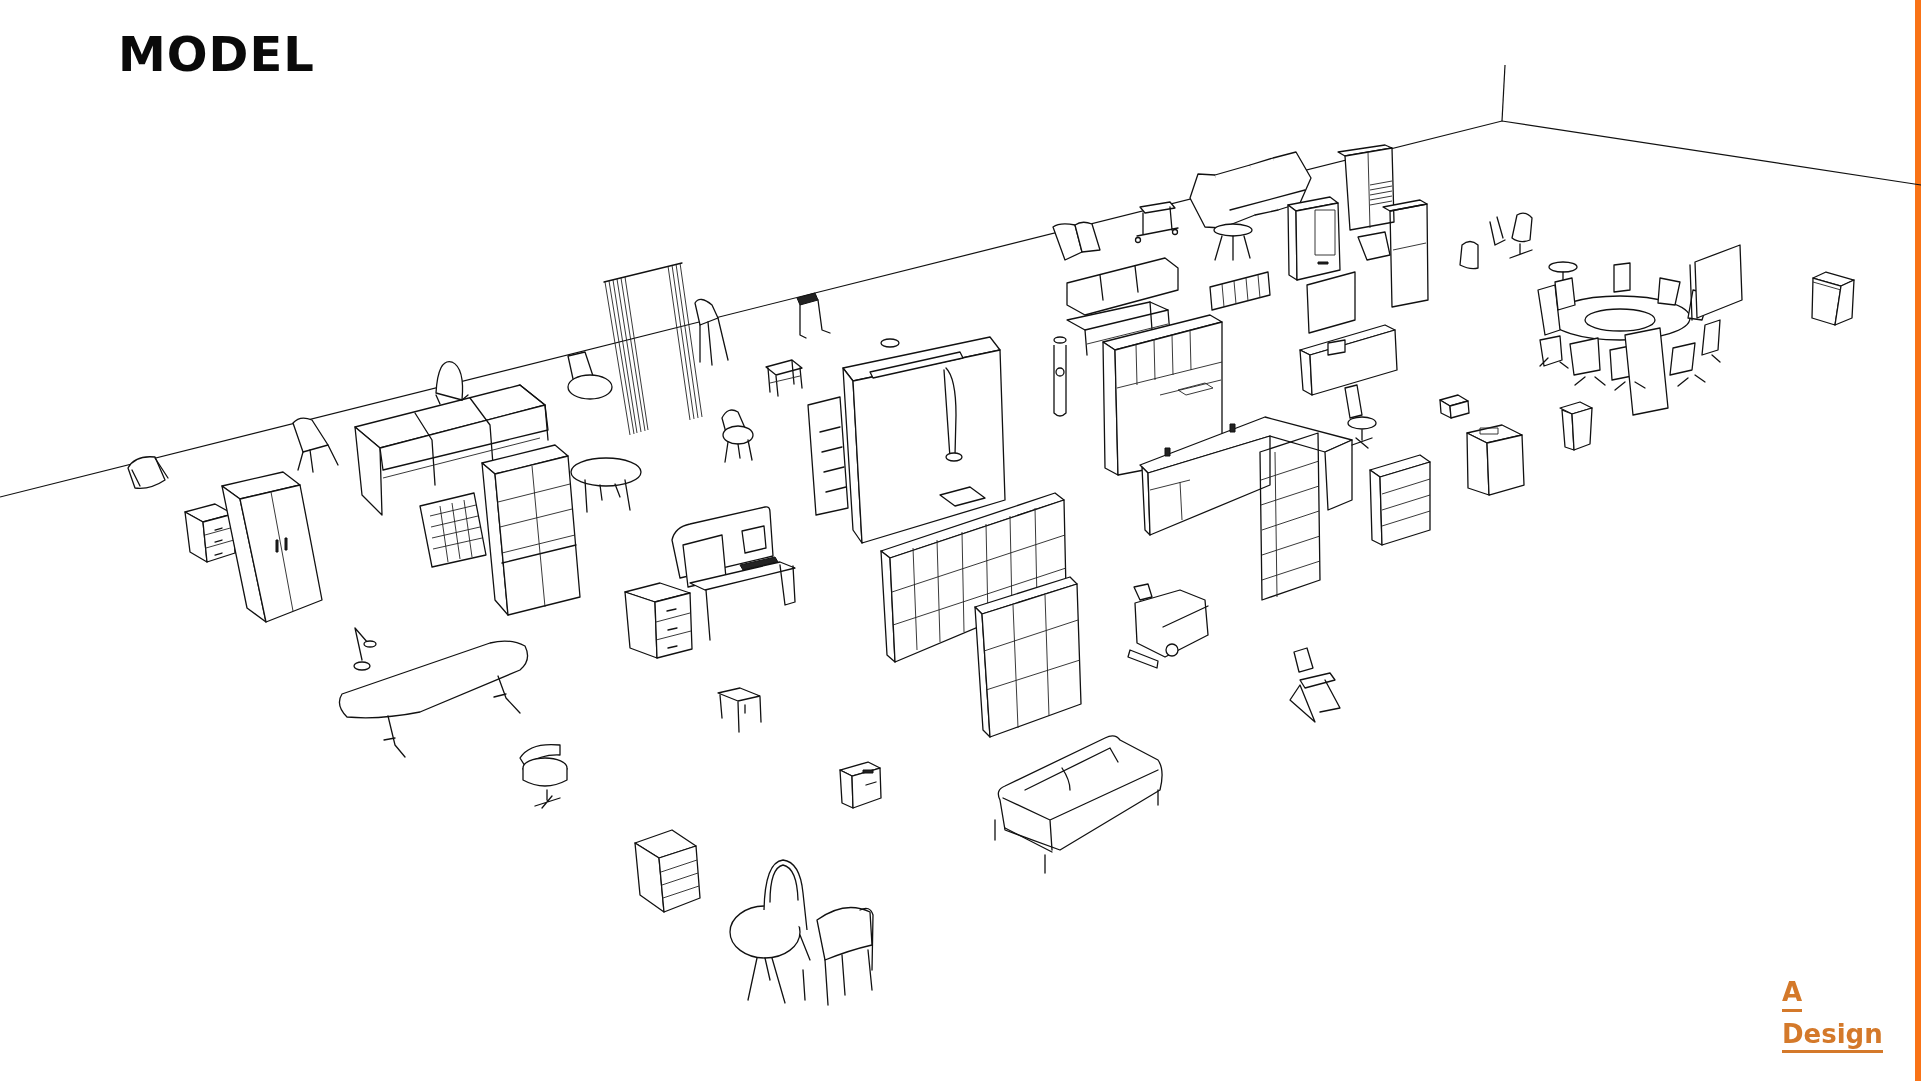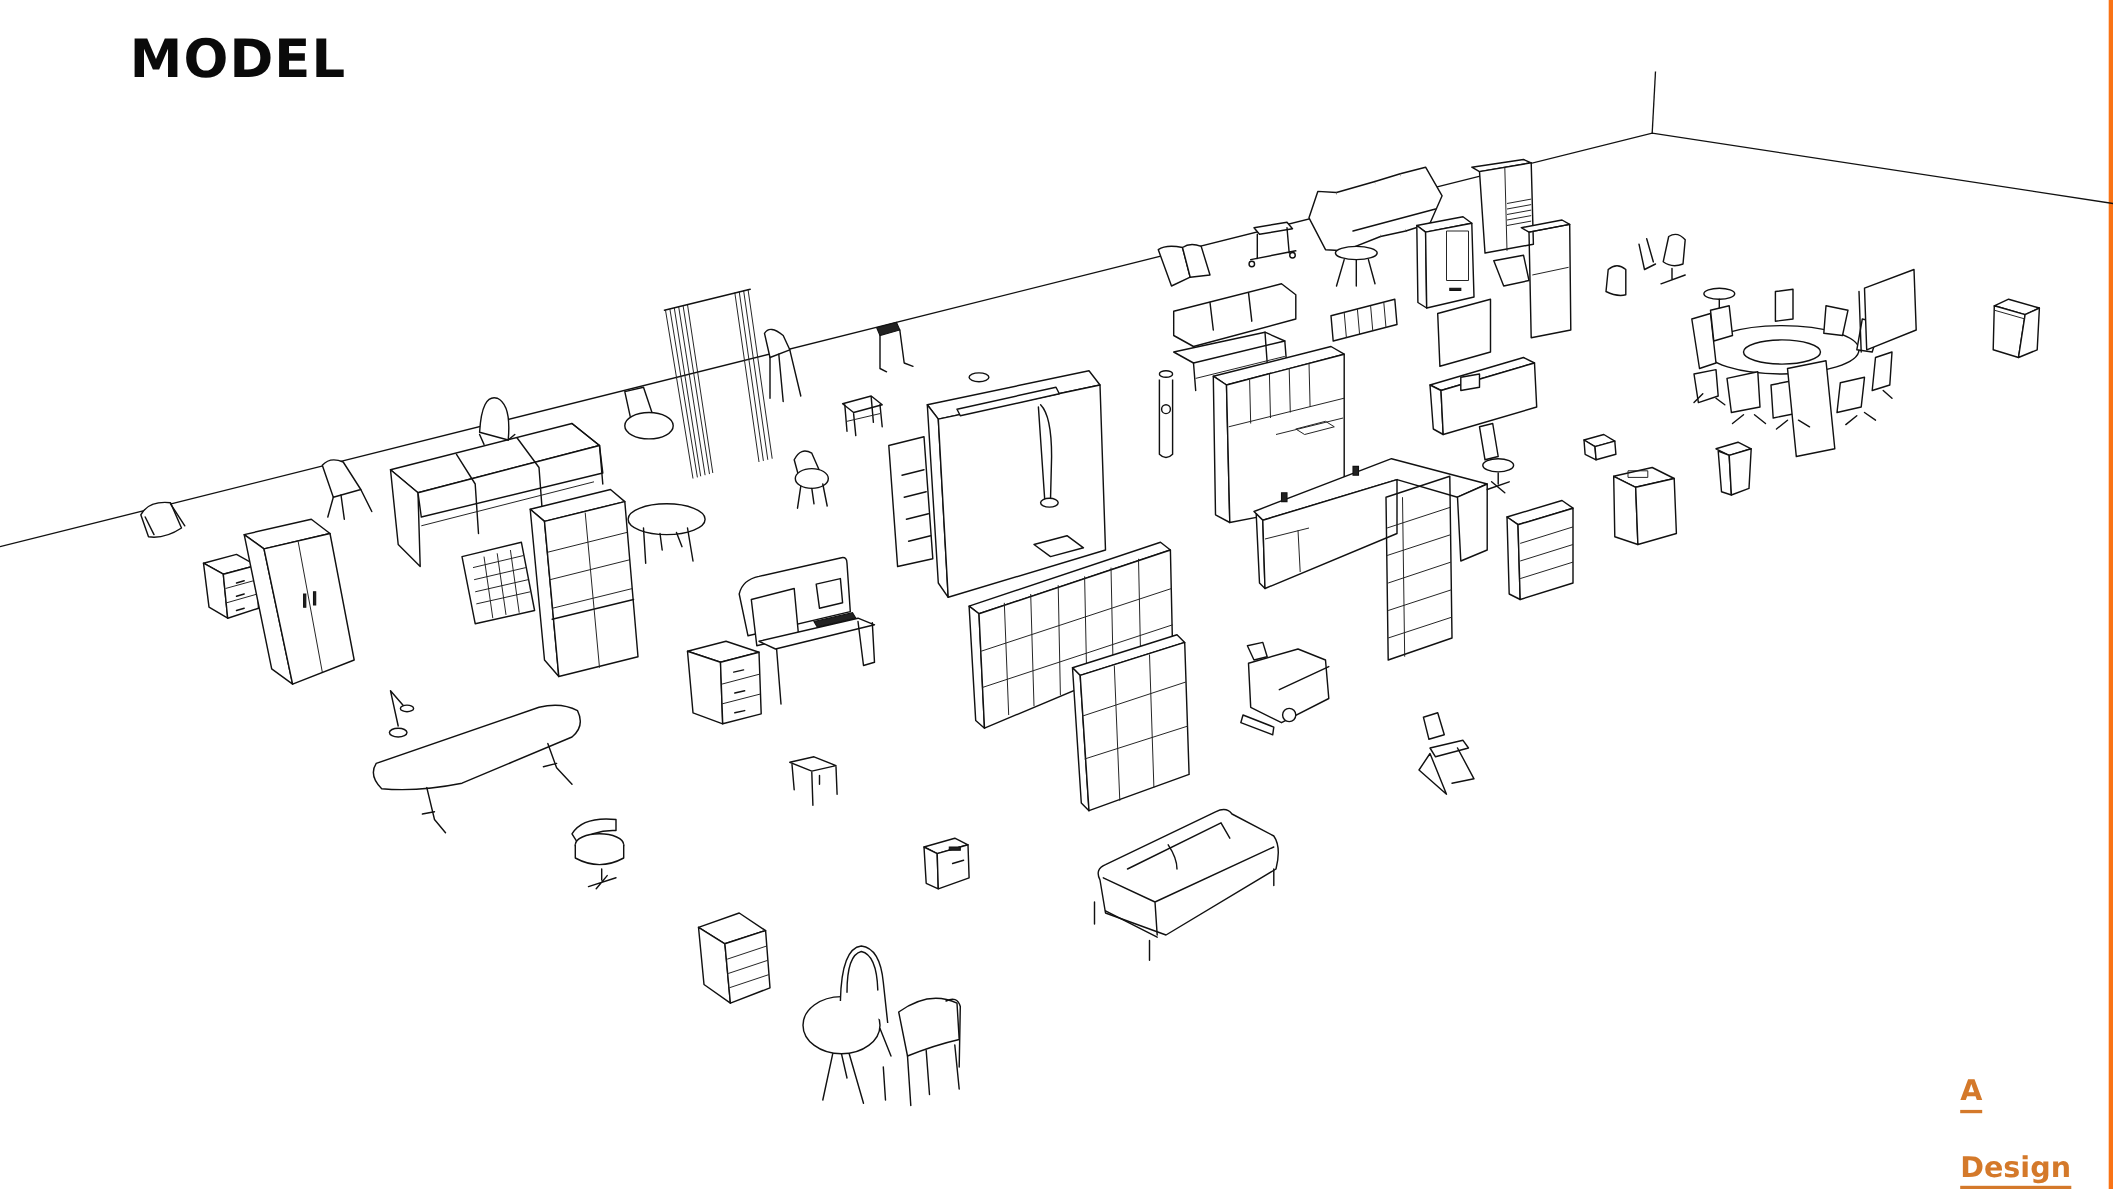--- a/index.html
+++ b/index.html
@@ -1,29 +1,29 @@
 <!DOCTYPE html>
 <html><head>
   <meta charset="utf-8">
   <style>
     html, body { margin: 0; padding: 0; background: #ffffff; }
     body { width: 1921px; height: 1081px; position: relative; overflow: hidden; font-family: "DejaVu Sans", sans-serif; }
-    .slide { position: absolute; inset: 0; background: #ffffff; border-right: 4px solid #f97316; box-sizing: border-box; }
+    .slide { position: absolute; inset: 0; background: #ffffff; border-right: 6px solid #f97316; box-sizing: border-box; }
     .title {
       position: absolute; left: 118px; top: 30px;
       font-family: "DejaVu Sans", sans-serif; font-weight: bold;
       font-size: 48px; letter-spacing: 1px; color: #0a0a0a; line-height: 1;
     }
     .logo {
       position: absolute; left: 1782px; top: 978px; width: 100px;
       font-family: "DejaVu Sans", sans-serif; font-weight: bold;
       color: #d4792a; font-size: 26px; line-height: 1.1;
     }
     .logo .l1 { display: inline-block; border-bottom: 3px solid #d4792a; padding-bottom: 2px; margin-bottom: 8px; }
-    .logo .l2 { display: inline-block; border-bottom: 3px solid #d4792a; padding-bottom: 2px; margin-top: 28px; }
+    .logo .l2 { display: inline-block; border-bottom: 3px solid #d4792a; padding-bottom: 2px; }
     svg.model { position: absolute; left: 0; top: 0; width: 1921px; height: 1081px; }
     svg.model * { vector-effect: non-scaling-stroke; }
     .ln { fill: #fff; stroke: #111; stroke-width: 1.3; stroke-linejoin: round; }
     .ln2 { fill: none; stroke: #111; stroke-width: 1.3; stroke-linejoin: round; stroke-linecap: round; }
     .thin { fill: none; stroke: #222; stroke-width: 0.9; }
     .dark { fill: #222; stroke: #111; stroke-width: 1; }
     .wall { fill: none; stroke: #111; stroke-width: 1.2; }
   </style>
 </head>
 <body>

